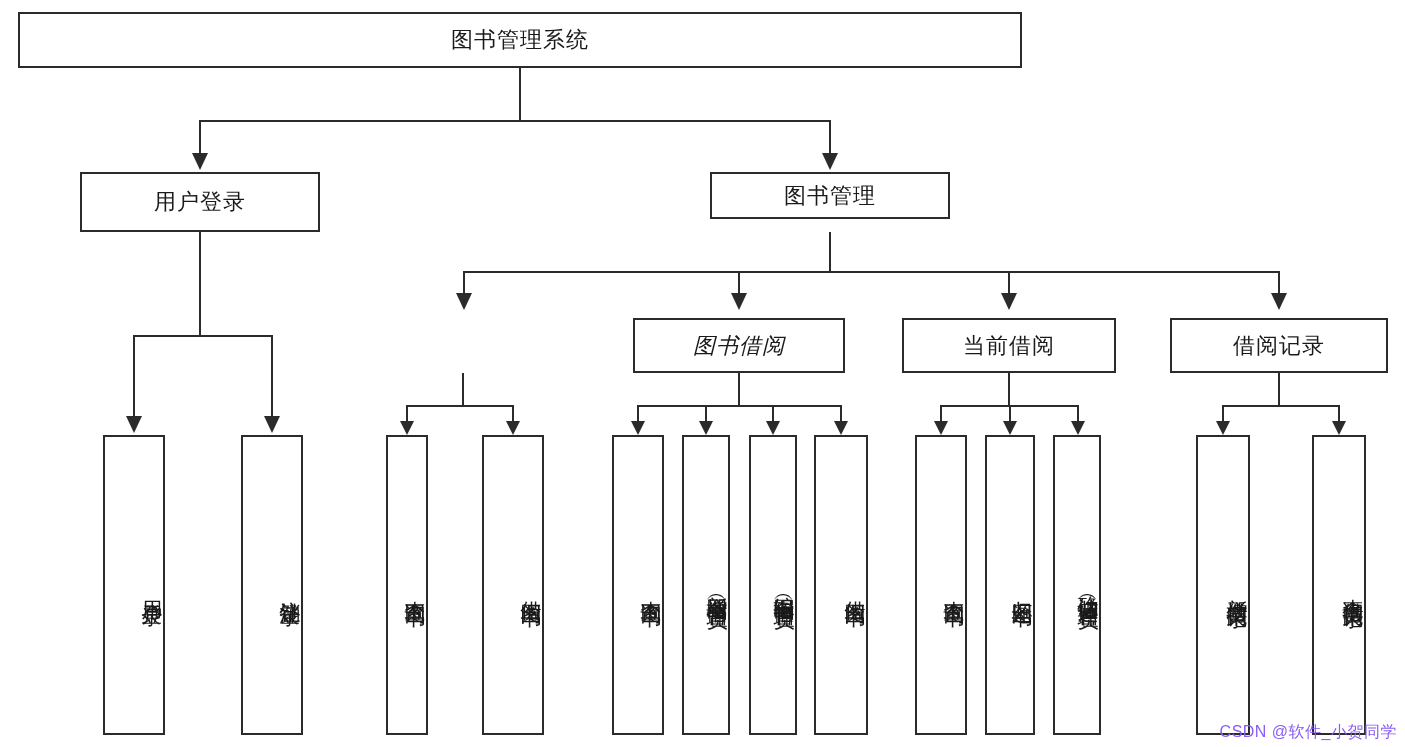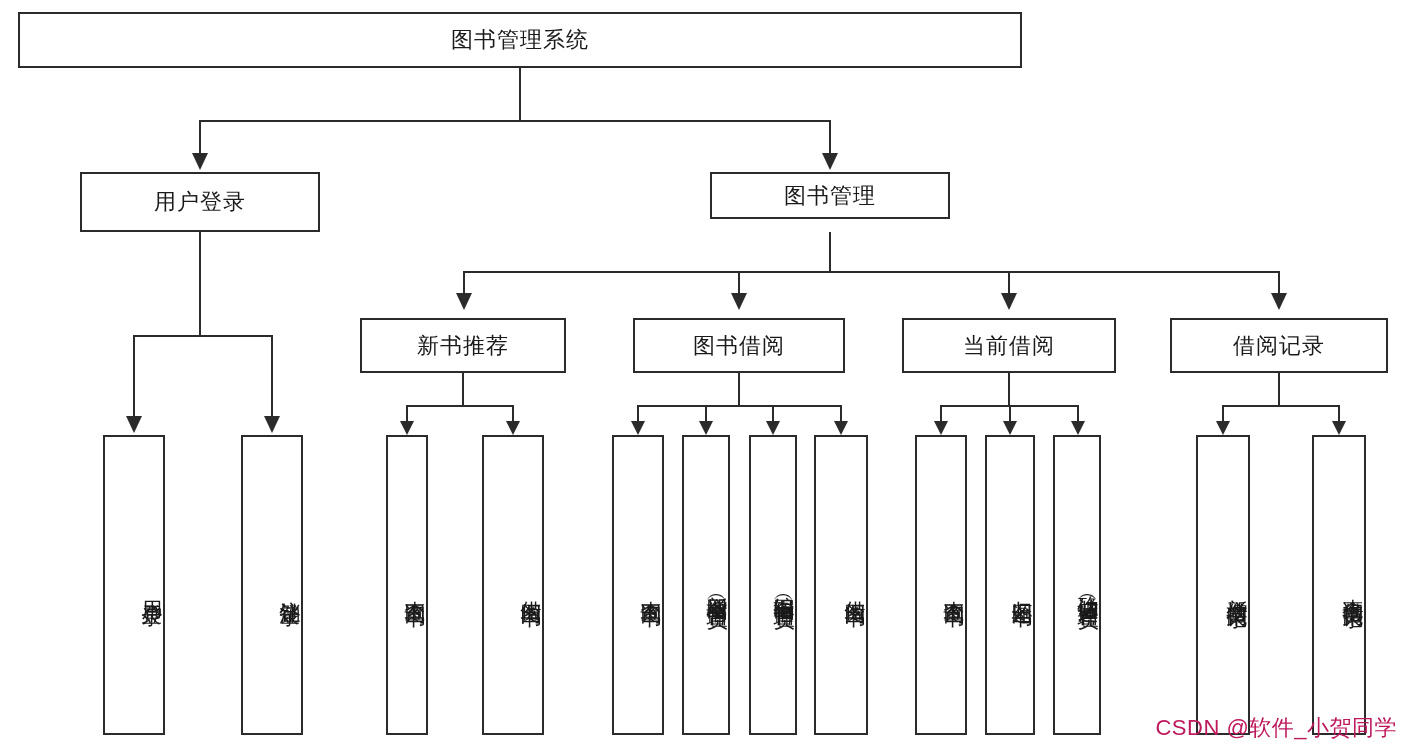--- a/index.html
+++ b/index.html
@@ -63,22 +63,22 @@
   }
   .arrow.small {
     border-left: 7px solid transparent;
     border-right: 7px solid transparent;
     border-top: 14px solid #2b2b2b;
   }
   #watermark {
     position: absolute;
     right: 8px;
     bottom: 4px;
-    font-size: 22px;
-    color: #be185d;
+    font-size: 16px;
+    color: #8b5cf6;
     white-space: nowrap;
     letter-spacing: 0.5px;
   }
 </style>
 </head>
 <body>
 
 <div id="canvas">
 
   <div class="node h" style="left:18px; top:12px; width:1004px; height:56px;">
@@ -112,24 +112,21 @@
   <div class="conn hline" style="left:463px; top:271px; width:817px;"></div>
   <div class="conn vline" style="left:463px; top:271px; height:24px;"></div>
   <div class="arrow" style="left:456px; top:293px;"></div>
   <div class="conn vline" style="left:738px; top:271px; height:24px;"></div>
   <div class="arrow" style="left:731px; top:293px;"></div>
   <div class="conn vline" style="left:1008px; top:271px; height:24px;"></div>
   <div class="arrow" style="left:1001px; top:293px;"></div>
   <div class="conn vline" style="left:1278px; top:271px; height:24px;"></div>
   <div class="arrow" style="left:1271px; top:293px;"></div>
 
-  <div class="node h" style="left:360px; top:318px; width:206px; height:55px;">
-    <span>新书推荐</span>
-  </div>
-  <div class="node h" style="left:633px; top:318px; width:212px; height:55px;">
+  <div class="node h" style="left:633px; top:318px; width:212px; height:55px;font-style:italic;">
     <span>图书借阅</span>
   </div>
   <div class="node h" style="left:1170px; top:318px; width:218px; height:55px;">
     <span>借阅记录</span>
   </div>
   <div class="node h" style="left:902px; top:318px; width:214px; height:55px;">
     <span>当前借阅</span>
   </div>
 
   <div class="conn vline" style="left:462px; top:373px; height:32px;"></div>

